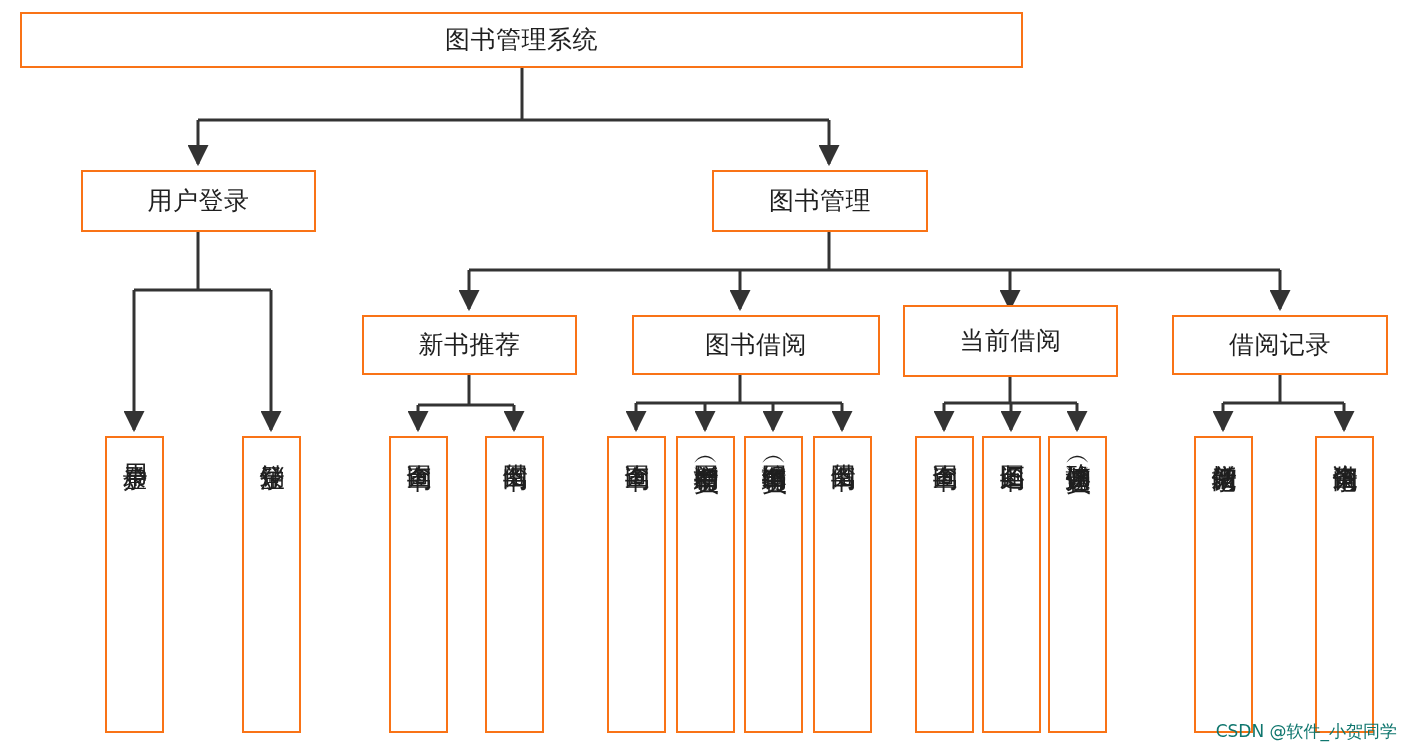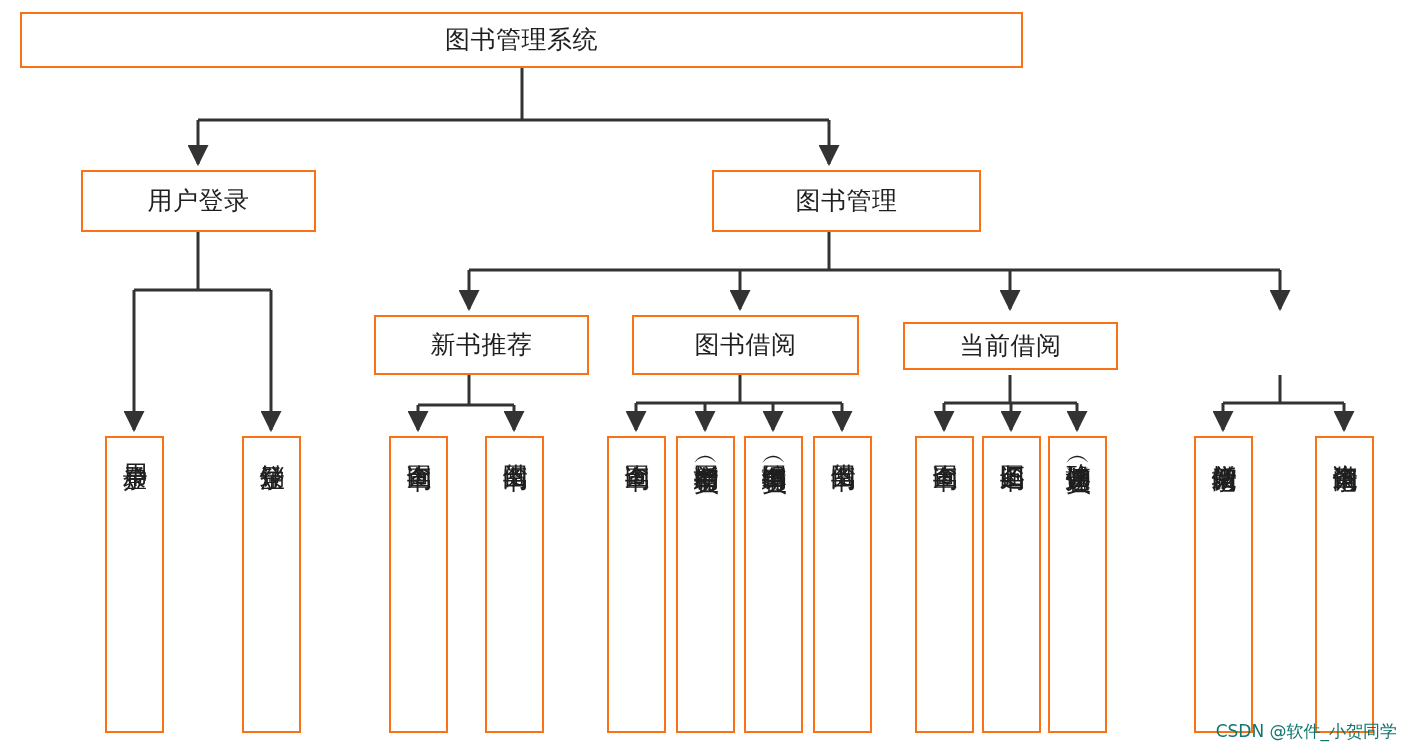--- a/index.html
+++ b/index.html
@@ -130,32 +130,35 @@
     </g>
   </svg>
 
   <div class="node horiz root" style="left:20px; top:12px; width:1003px; height:56px;">
     <span class="node-label">图书管理系统</span>
   </div>
 
   <div class="node horiz" style="left:81px; top:170px; width:235px; height:62px;">
     <span class="node-label">用户登录</span>
   </div>
-  <div class="node horiz" style="left:712px; top:170px; width:269px; height:62px;">
+  <div class="node horiz" style="left:712px; top:170px; width:216px; height:62px;">
     <span class="node-label">图书管理</span>
   </div>
 
-  <div class="node horiz" style="left:362px; top:315px; width:215px; height:60px;margin-left:12px;">
+  <div class="node horiz" style="left:362px; top:315px; width:215px; height:60px;">
     <span class="node-label">新书推荐</span>
   </div>
-  <div class="node horiz" style="left:632px; top:315px; width:227px; height:60px;">
+  <div class="node horiz" style="left:632px; top:315px; width:248px; height:60px;">
     <span class="node-label">图书借阅</span>
   </div>
-  <div class="node horiz" style="left:903px; top:322px; width:215px; height:48px;">
+  <div class="node horiz" style="left:903px; top:305px; width:215px; height:72px;">
     <span class="node-label">当前借阅</span>
+  </div>
+  <div class="node horiz" style="left:1172px; top:315px; width:216px; height:60px;">
+    <span class="node-label">借阅记录</span>
   </div>
 
   <div class="node vert" style="left:105px; top:436px; width:59px; height:297px;">
     <span class="node-label">用户登录</span>
   </div>
   <div class="node vert" style="left:242px; top:436px; width:59px; height:297px;">
     <span class="node-label">注销登录</span>
   </div>
 
   <div class="node vert" style="left:389px; top:436px; width:59px; height:297px;">

